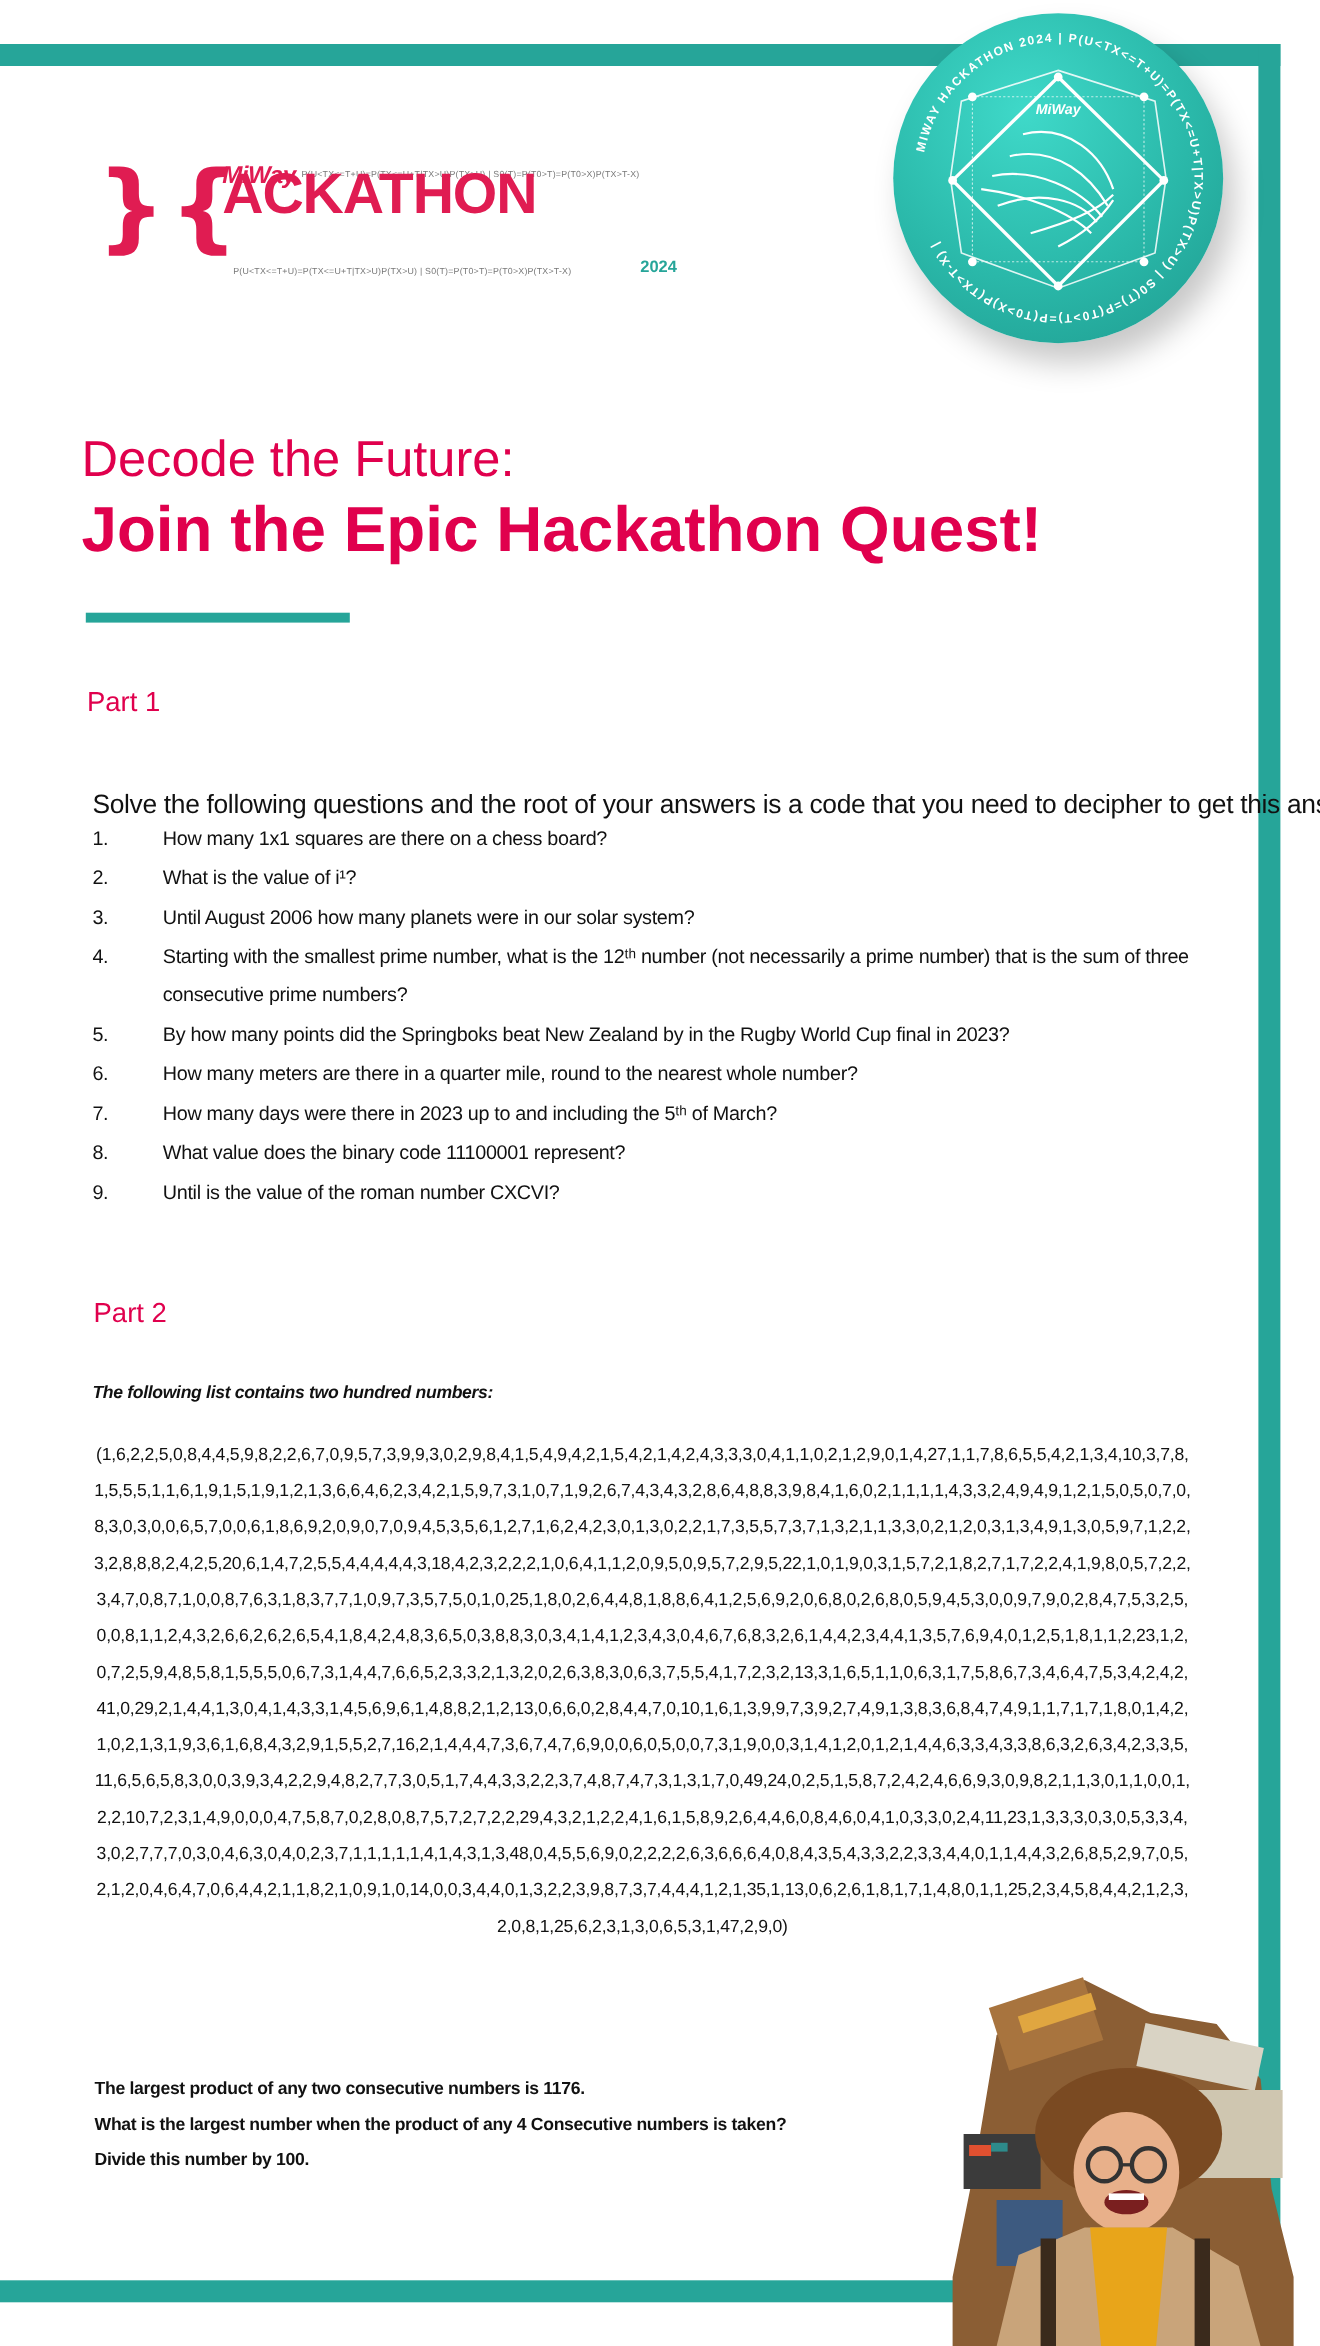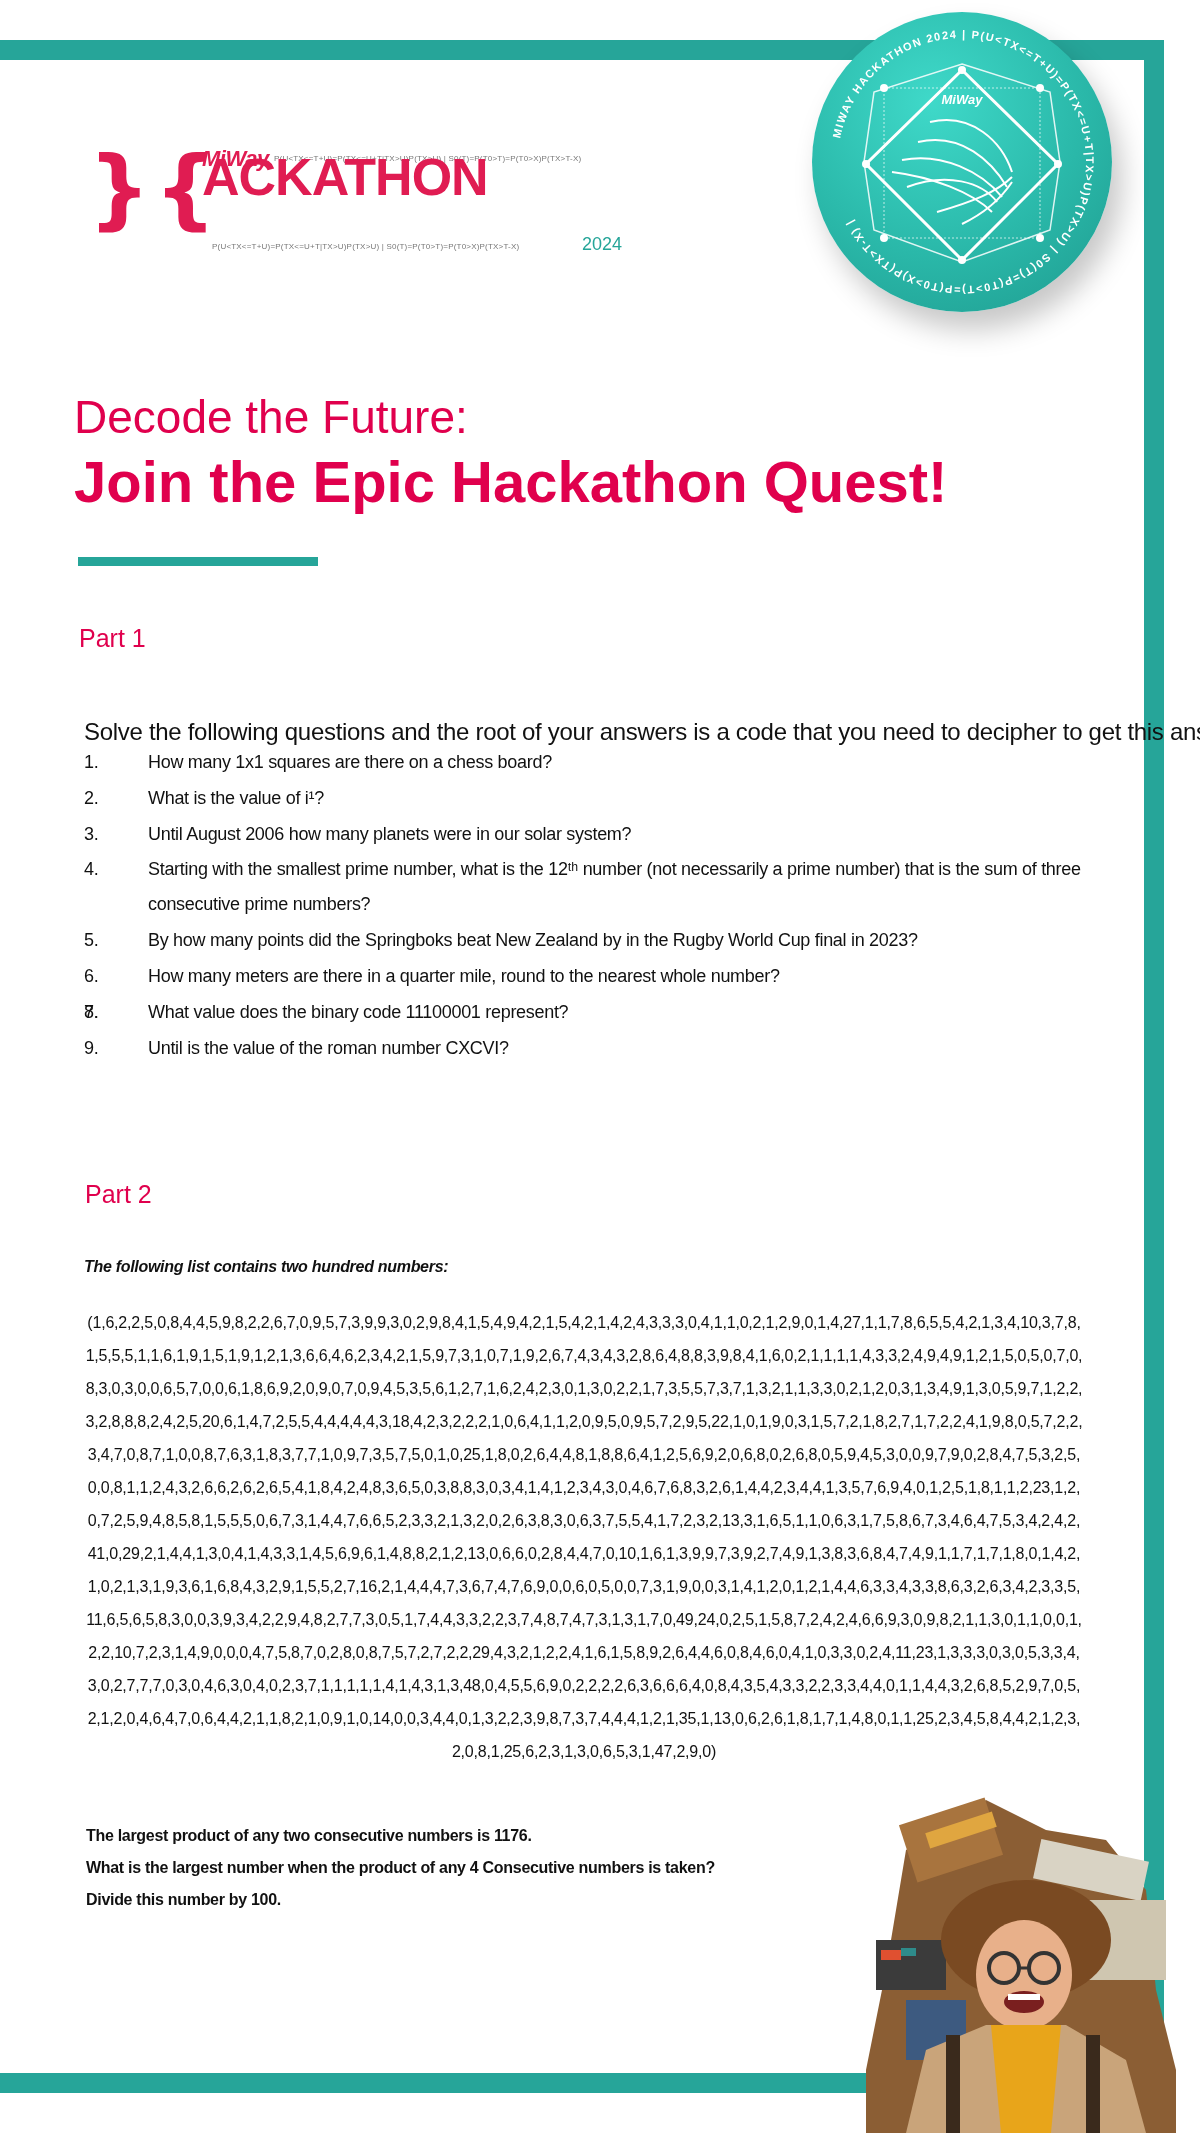--- a/index.html
+++ b/index.html
@@ -14,21 +14,21 @@
   
   .logo { position: absolute; left: 88px; top: 140px; width: 560px; height: 120px; }
   .logo .brace { position: absolute; top: 4px; font-family: "DejaVu Sans", sans-serif; font-weight: bold; font-size: 88px; color: #e01c52; line-height: 1; }
   .logo .brace-close { left: 0; }
   .logo .brace-open { left: 66px; }
   .logo .miway { position: absolute; left: 114px; top: 6px; font-weight: bold; font-style: italic; font-size: 22px; color: #e01c52; letter-spacing: -0.5px; }
   .logo .formula { position: absolute; font-size: 8px; color: #777; white-space: nowrap; letter-spacing: 0.2px; }
   .logo .formula-top { left: 186px; top: 14px; }
   .logo .formula-bottom { left: 124px; top: 102px; }
   .logo .word { position: absolute; left: 114px; top: 11px; font-weight: bold; font-size: 52px; color: #e01c52; line-height: 1; letter-spacing: -1px; }
-  .logo .year { position: absolute; left: 494px; top: 94px; font-weight: normal; font-size: 18px; color: #26a599; }
+  .logo .year { position: absolute; left: 494px; top: 94px; font-weight: bold; font-size: 15px; color: #26a599; }
 
   
   .badge { position: absolute; left: 812px; top: 12px; width: 300px; height: 300px; border-radius: 50%;
     background: radial-gradient(circle at 40% 30%, #3fd9c9 0%, #2ab8a9 55%, #1e9a8e 100%);
     box-shadow: 10px 18px 28px rgba(0,0,0,0.22); }
   .badge svg { position: absolute; left: 0; top: 0; }
 
   
   .title-1 { position: absolute; left: 74px; top: 390px; font-size: 46px; color: #e0004d; font-weight: normal; }
   .title-2 { position: absolute; left: 74px; top: 448px; font-size: 58px; color: #e0004d; font-weight: bold; }
@@ -41,21 +41,21 @@
   .intro { position: absolute; left: 84px; top: 718px; font-size: 24px; color: #111; letter-spacing: -0.3px; white-space: nowrap; }
 
   .questions { position: absolute; left: 84px; top: 744px; width: 1040px; margin: 0; padding: 0; list-style: none; }
   .questions li { position: relative; font-size: 18px; line-height: 36px; padding-left: 64px; letter-spacing: -0.3px; }
   .questions li .num { position: absolute; left: 0; top: 0; }
   .questions li.two-line { line-height: 35px; }
 
   .list-intro { position: absolute; left: 84px; top: 1258px; font-size: 16px; font-weight: bold; letter-spacing: -0.3px; font-style: italic; }
   .numbers { position: absolute; left: 84px; top: 1306px; width: 1000px; font-size: 16px; line-height: 33px; word-break: break-all; letter-spacing: -0.2px; text-align: center; }
 
-  .bottom-text { position: absolute; left: 86px; top: 1820px; font-size: 16px; font-weight: bold; letter-spacing: -0.3px; }
+  .bottom-text { position: absolute; left: 86px; top: 1884px; font-size: 16px; font-weight: bold; letter-spacing: -0.3px; }
   .bottom-text div { line-height: 32px; }
 
   
   .kid { position: absolute; left: 846px; top: 1770px; width: 350px; height: 363px; }
 </style>
 </head>
 <body>
 
 <div class="frame-top"></div>
 <div class="frame-right"></div>
@@ -112,21 +112,21 @@
 <div class="part-heading part1">Part 1</div>
 <div class="intro">Solve the following questions and the root of your answers is a code that you need to decipher to get this answer.</div>
 
 <ol class="questions">
   <li><span class="num">1.</span><span>How many 1x1 squares are there on a chess board?</span></li>
   <li><span class="num">2.</span><span>What is the value of i¹?</span></li>
   <li><span class="num">3.</span><span>Until August 2006 how many planets were in our solar system?</span></li>
   <li class="two-line"><span class="num">4.</span><span>Starting with the smallest prime number, what is the 12ᵗʰ number (not necessarily a prime number) that is the sum of three consecutive prime numbers?</span></li>
   <li><span class="num">5.</span><span>By how many points did the Springboks beat New Zealand by in the Rugby World Cup final in 2023?</span></li>
   <li><span class="num">6.</span><span>How many meters are there in a quarter mile, round to the nearest whole number?</span></li>
-  <li><span class="num">7.</span></li>
+  <li><span class="num">7.</span><span>How many days were there in 2023 up to and including the 5ᵗʰ of March?</span></li>
   <li><span class="num">8.</span><span>What value does the binary code 11100001 represent?</span></li>
   <li><span class="num">9.</span><span>Until is the value of the roman number CXCVI?</span></li>
 </ol>
 
 <div class="part-heading part2">Part 2</div>
 <div class="list-intro">The following list contains two hundred numbers:</div>
 <div class="numbers">(1,6,2,2,5,0,8,4,4,5,9,8,2,2,6,7,0,9,5,7,3,9,9,3,0,2,9,8,4,1,5,4,9,4,2,1,5,4,2,1,4,2,4,3,3,3,0,4,1,1,0,2,1,2,9,0,1,4,27,1,1,7,8,6,5,5,4,2,1,3,4,10,3,7,8,1,5,5,5,1,1,6,1,9,1,5,1,9,1,2,1,3,6,6,4,6,2,3,4,2,1,5,9,7,3,1,0,7,1,9,2,6,7,4,3,4,3,2,8,6,4,8,8,3,9,8,4,1,6,0,2,1,1,1,1,4,3,3,2,4,9,4,9,1,2,1,5,0,5,0,7,0,8,3,0,3,0,0,6,5,7,0,0,6,1,8,6,9,2,0,9,0,7,0,9,4,5,3,5,6,1,2,7,1,6,2,4,2,3,0,1,3,0,2,2,1,7,3,5,5,7,3,7,1,3,2,1,1,3,3,0,2,1,2,0,3,1,3,4,9,1,3,0,5,9,7,1,2,2,3,2,8,8,8,2,4,2,5,20,6,1,4,7,2,5,5,4,4,4,4,4,3,18,4,2,3,2,2,2,1,0,6,4,1,1,2,0,9,5,0,9,5,7,2,9,5,22,1,0,1,9,0,3,1,5,7,2,1,8,2,7,1,7,2,2,4,1,9,8,0,5,7,2,2,3,4,7,0,8,7,1,0,0,8,7,6,3,1,8,3,7,7,1,0,9,7,3,5,7,5,0,1,0,25,1,8,0,2,6,4,4,8,1,8,8,6,4,1,2,5,6,9,2,0,6,8,0,2,6,8,0,5,9,4,5,3,0,0,9,7,9,0,2,8,4,7,5,3,2,5,0,0,8,1,1,2,4,3,2,6,6,2,6,2,6,5,4,1,8,4,2,4,8,3,6,5,0,3,8,8,3,0,3,4,1,4,1,2,3,4,3,0,4,6,7,6,8,3,2,6,1,4,4,2,3,4,4,1,3,5,7,6,9,4,0,1,2,5,1,8,1,1,2,23,1,2,0,7,2,5,9,4,8,5,8,1,5,5,5,0,6,7,3,1,4,4,7,6,6,5,2,3,3,2,1,3,2,0,2,6,3,8,3,0,6,3,7,5,5,4,1,7,2,3,2,13,3,1,6,5,1,1,0,6,3,1,7,5,8,6,7,3,4,6,4,7,5,3,4,2,4,2,41,0,29,2,1,4,4,1,3,0,4,1,4,3,3,1,4,5,6,9,6,1,4,8,8,2,1,2,13,0,6,6,0,2,8,4,4,7,0,10,1,6,1,3,9,9,7,3,9,2,7,4,9,1,3,8,3,6,8,4,7,4,9,1,1,7,1,7,1,8,0,1,4,2,1,0,2,1,3,1,9,3,6,1,6,8,4,3,2,9,1,5,5,2,7,16,2,1,4,4,4,7,3,6,7,4,7,6,9,0,0,6,0,5,0,0,7,3,1,9,0,0,3,1,4,1,2,0,1,2,1,4,4,6,3,3,4,3,3,8,6,3,2,6,3,4,2,3,3,5,11,6,5,6,5,8,3,0,0,3,9,3,4,2,2,9,4,8,2,7,7,3,0,5,1,7,4,4,3,3,2,2,3,7,4,8,7,4,7,3,1,3,1,7,0,49,24,0,2,5,1,5,8,7,2,4,2,4,6,6,9,3,0,9,8,2,1,1,3,0,1,1,0,0,1,2,2,10,7,2,3,1,4,9,0,0,0,4,7,5,8,7,0,2,8,0,8,7,5,7,2,7,2,2,29,4,3,2,1,2,2,4,1,6,1,5,8,9,2,6,4,4,6,0,8,4,6,0,4,1,0,3,3,0,2,4,11,23,1,3,3,3,0,3,0,5,3,3,4,3,0,2,7,7,7,0,3,0,4,6,3,0,4,0,2,3,7,1,1,1,1,1,4,1,4,3,1,3,48,0,4,5,5,6,9,0,2,2,2,2,6,3,6,6,6,4,0,8,4,3,5,4,3,3,2,2,3,3,4,4,0,1,1,4,4,3,2,6,8,5,2,9,7,0,5,2,1,2,0,4,6,4,7,0,6,4,4,2,1,1,8,2,1,0,9,1,0,14,0,0,3,4,4,0,1,3,2,2,3,9,8,7,3,7,4,4,4,1,2,1,35,1,13,0,6,2,6,1,8,1,7,1,4,8,0,1,1,25,2,3,4,5,8,4,4,2,1,2,3,2,0,8,1,25,6,2,3,1,3,0,6,5,3,1,47,2,9,0)</div>
 
 <div class="bottom-text">
   <div>The largest product of any two consecutive numbers is 1176.</div>

